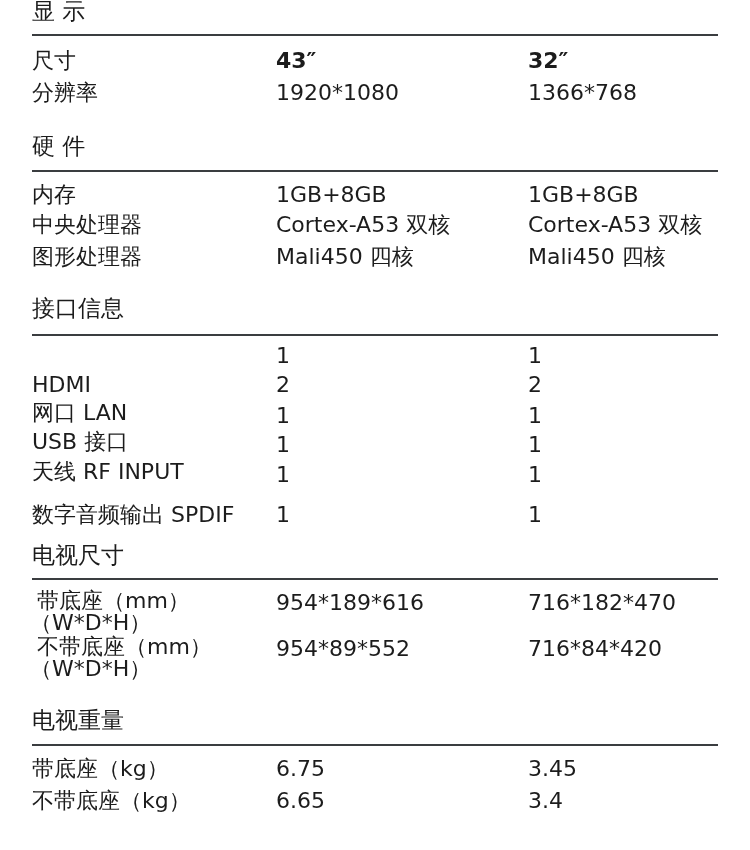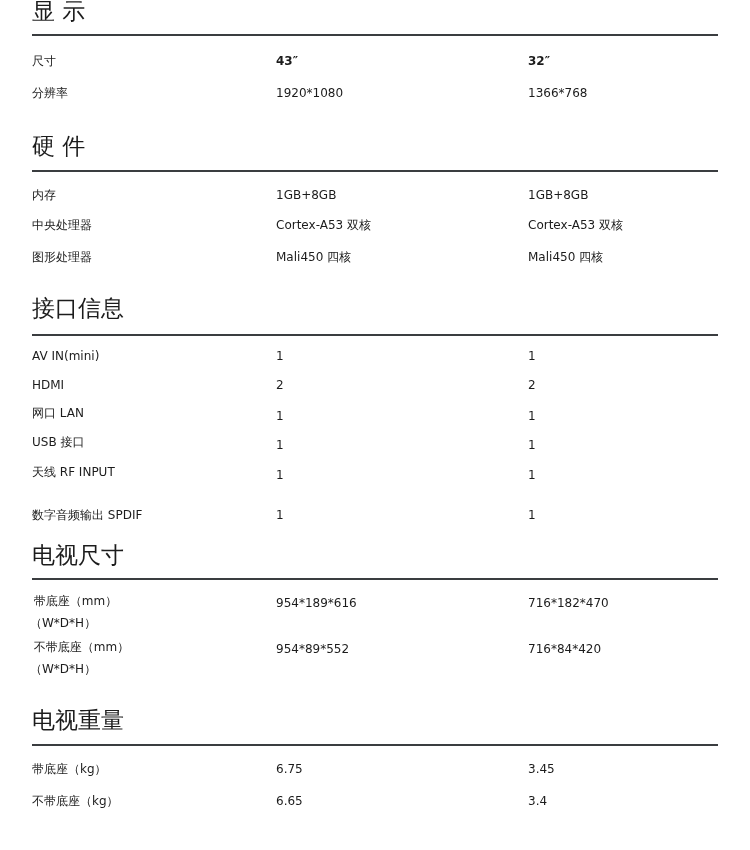--- a/index.html
+++ b/index.html
@@ -9,21 +9,21 @@
     color: #1c1c1c;
   }
   .heading {
     position: absolute; left: 32px; font-size: 23px; line-height: 28px;
     color: #1c1c1c; letter-spacing: 0;
   }
   .rule {
     position: absolute; left: 32px; width: 686px; height: 2px;
     background: #3a3d40;
   }
-  .row { position: absolute; left: 0; width: 750px; height: 26px; font-size: 12px; line-height: 26px; }
+  .row { position: absolute; left: 0; width: 750px; height: 26px; font-size: 22px; line-height: 26px; }
   .row .c1 { position: absolute; left: 32px; white-space: nowrap; }
   .row .c2 { position: absolute; left: 276px; white-space: nowrap; }
   .row .c3 { position: absolute; left: 528px; white-space: nowrap; }
   .bold { font-weight: bold; }
   .c1.multi { line-height: 22px; white-space: pre; left: 30px; }
 </style>
 </head>
 <body>
 
 <div class="heading" style="top:-3px;">显    示</div>
@@ -53,21 +53,20 @@
 </div>
 <div class="row" style="top:244px;">
   <span class="c1">图形处理器</span>
   <span class="c2">Mali450 四核</span>
   <span class="c3">Mali450 四核</span>
 </div>
 
 <div class="heading" style="top:294px;">接口信息</div>
 <div class="rule" style="top:334px;"></div>
 <div class="row" style="top:343px;">
-  <span class="c1">AV IN(mini)</span>
   <span class="c2">1</span>
   <span class="c3">1</span>
 </div>
 <div class="row" style="top:372px;">
   <span class="c1">HDMI</span>
   <span class="c2">2</span>
   <span class="c3">2</span>
 </div>
 <div class="row" style="top:400px;padding-left:42px;">
   <span class="c1">网口 LAN</span>

